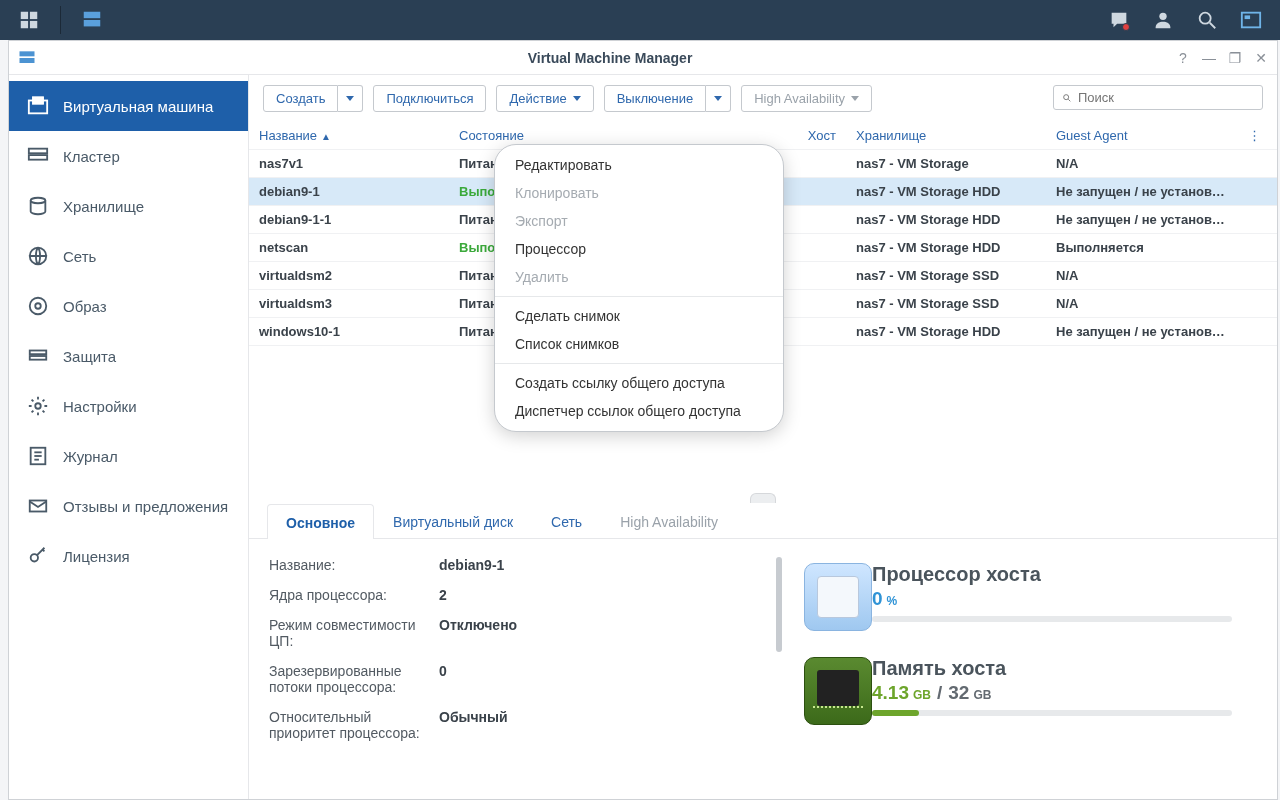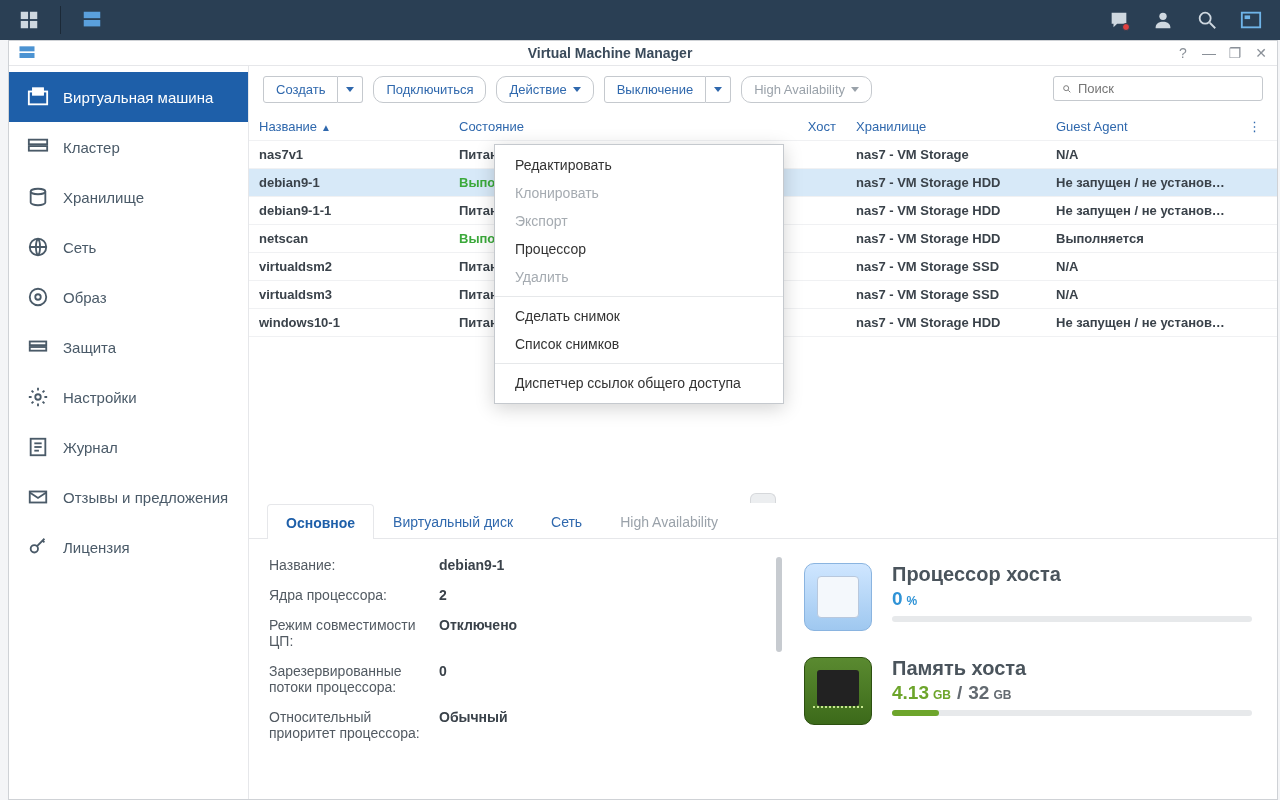--- a/index.html
+++ b/index.html
@@ -10,41 +10,41 @@
 .taskbar-left, .taskbar-right { display: flex; align-items: center; gap: 18px; }
 .taskbar-left { padding-left: 8px; }
 .taskbar-right { margin-left: auto; padding-right: 8px; }
 .taskbar-icon { width: 26px; height: 26px; display: flex; align-items: center; justify-content: center; cursor: pointer; position: relative; }
 .taskbar-icon svg { width: 22px; height: 22px; fill: #cfd8e0; }
 .taskbar-divider { width: 1px; height: 28px; background: #1b2937; }
 .notif-dot { position:absolute; bottom:2px; right:2px; width:8px; height:8px; border-radius:50%; background:#e04040; border:1px solid #2a3f54;}
 
 
 .window { position: absolute; top: 40px; left: 8px; right: 2px; bottom: 0; background: #fff; border: 1px solid #cfd2d6; display: flex; flex-direction: column; }
-.window-titlebar { height: 25px; display: flex; align-items: center; padding: 0 8px; border-bottom: 1px solid #e6e7ea; }
+.window-titlebar { height: 34px; display: flex; align-items: center; padding: 0 8px; border-bottom: 1px solid #e6e7ea; }
 .window-titlebar .app-icon { width: 20px; height: 20px; margin-right: 8px; }
 .window-titlebar .title { flex: 1; text-align: center; font-weight: 700; color: #3a4a5a; font-size: 14px; }
 .window-titlebar .controls { display:flex; gap: 10px; color: #8a9098; }
 .window-titlebar .controls span { cursor:pointer; width:16px; text-align:center; font-size:14px;}
 
 .window-body { flex: 1; display: flex; min-height: 0; }
 
 
 .sidebar { width: 240px; border-right: 1px solid #e6e7ea; padding: 6px 0; overflow-y: auto; }
 .sidebar-item { display: flex; align-items: center; height: 50px; padding: 0 18px; cursor: pointer; color: #4a5a68; font-size: 15px; gap:14px;}
 .sidebar-item.active { background: #1e5fa9; color: #fff; }
 .sidebar-item .s-icon { width: 22px; height: 22px; display:flex; align-items:center; justify-content:center; }
 .sidebar-item .s-icon svg{ width:22px; height:22px; fill:currentColor; stroke:currentColor;}
 
 
 .main { flex:1; display:flex; flex-direction:column; min-width:0; }
 
 
 .toolbar { display:flex; align-items:flex-start; gap:10px; padding: 10px 14px; }
-.tb-btn { background:#fff; border:1px solid #c5c9ce; border-radius:10px; padding: 5px 12px; font-size:13px; color:#2f68ad; cursor:pointer; display:flex; align-items:center; gap:6px;}
+.tb-btn { background:#fff; border:1px solid #c5c9ce; border-radius:3px; padding: 5px 12px; font-size:13px; color:#2f68ad; cursor:pointer; display:flex; align-items:center; gap:6px;}
 .tb-btn.disabled { color:#9aa2aa; }
 .tb-btn .caret { border-top: 5px solid currentColor; border-left: 4px solid transparent; border-right:4px solid transparent; }
 .tb-btn-split { display:flex; }
 .tb-btn-split .tb-btn { border-radius: 3px 0 0 3px; }
 .tb-btn-split .tb-caret { border:1px solid #c5c9ce; border-left:0; border-radius: 0 3px 3px 0; padding: 5px 8px; display:flex; align-items:center; cursor:pointer;}
 .tb-caret .caret{ border-top: 5px solid #2f68ad; border-left: 4px solid transparent; border-right:4px solid transparent;}
 .toolbar .spacer { flex:1; }
 .search-box { border:1px solid #c5c9ce; border-radius:3px; display:flex; align-items:center; padding: 4px 8px; width:210px; gap:6px;}
 .search-box input { border:none; outline:none; font-size:13px; flex:1; color:#0f766e;}
 .search-box svg { width:14px; height:14px; fill:#666; }
@@ -77,21 +77,21 @@
 
 
 .detail-panel { display:flex; padding: 18px 20px 12px; gap: 20px; overflow:hidden; height: 260px;}
 .detail-left { width: 485px; font-size: 14px; color:#525a62; }
 .detail-row { display:flex; margin-bottom: 14px; }
 .detail-row .k { width: 170px; }
 .detail-row .v { flex:1; font-weight:700; color:#3a424a; }
 .detail-scroll { width:10px; background:transparent; position:relative;}
 .detail-scroll .thumb{ position:absolute; top:0; width:6px; left:2px; height:95px; background:#c7cbd0; border-radius:3px;}
 .detail-right { flex:1; display:flex; flex-direction:column; gap: 26px; padding-top: 6px; }
-.stat-block{ display:flex; gap:20px; align-items:flex-start;}
+.stat-block{ display:flex; align-items:flex-start;}
 .stat-ic { width:68px; height:68px; border-radius:10px; display:flex; align-items:center; justify-content:center;}
 .stat-ic.cpu { background: linear-gradient(#cfe6ff,#9fc8f0); border:1px solid #8ab4e0;}
 .stat-ic.cpu::after{content:'';width:40px;height:40px;background:#f4f8fc;border:1px solid #b8c8dd;border-radius:4px;}
 .stat-ic.mem { background: linear-gradient(#5a8a30,#3c6a1a); border:1px solid #2c5010; position:relative;}
 .stat-ic.mem::after{content:'';position:absolute;bottom:6px;left:8px;right:8px;height:10px;border-top:2px dotted #c8e890;}
 .stat-ic.mem::before{content:'';position:absolute;top:12px;left:12px;right:12px;bottom:18px;background:#222;border-radius:3px;}
 .stat-body{ flex:1; }
 .stat-title{ font-size:20px; font-weight:700; color:#4a545c; margin-bottom:2px;}
 .stat-value { font-size:19px; font-weight:700; color:#2f93d6; display:flex; align-items:baseline; gap:4px;}
 .stat-value.mem{ color:#6da52b;}
@@ -437,24 +437,25 @@
                 </div>
             </div>
           </div>
         </div>
       </div>
 
     </div>
   </div>
 </div>
 
-<div class="dropdown" id="action-menu" style="left:494px; top:144px;">
+<div class="dropdown" id="action-menu" style="left:494px; top:144px;border-radius:22px;">
     <div class="item">Редактировать</div>
     <div class="item disabled">Клонировать</div>
     <div class="item disabled">Экспорт</div>
     <div class="item">Процессор</div>
     <div class="item disabled">Удалить</div>
     <div class="sect"></div>
     <div class="item">Сделать снимок</div>
     <div class="item">Список снимков</div>
     <div class="sect"></div>
+    <div class="item">Создать ссылку общего доступа</div>
     <div class="item">Диспетчер ссылок общего доступа</div>
   </div>
 
 </body></html>

